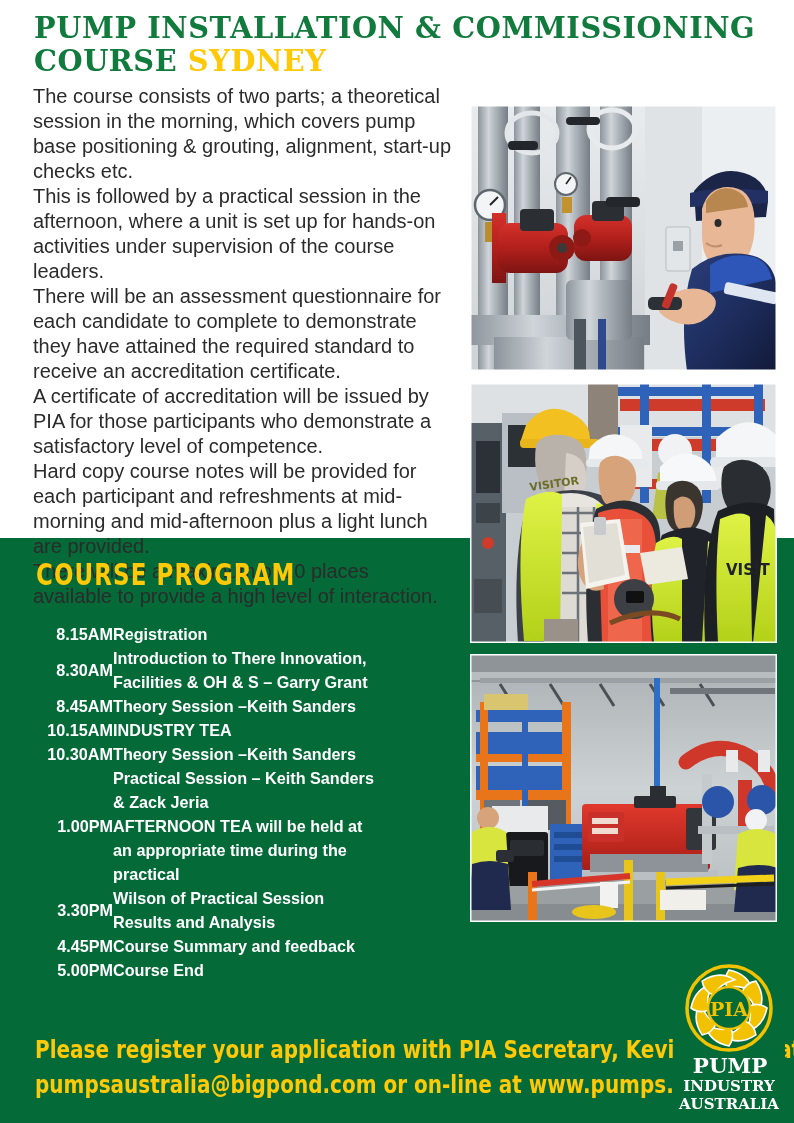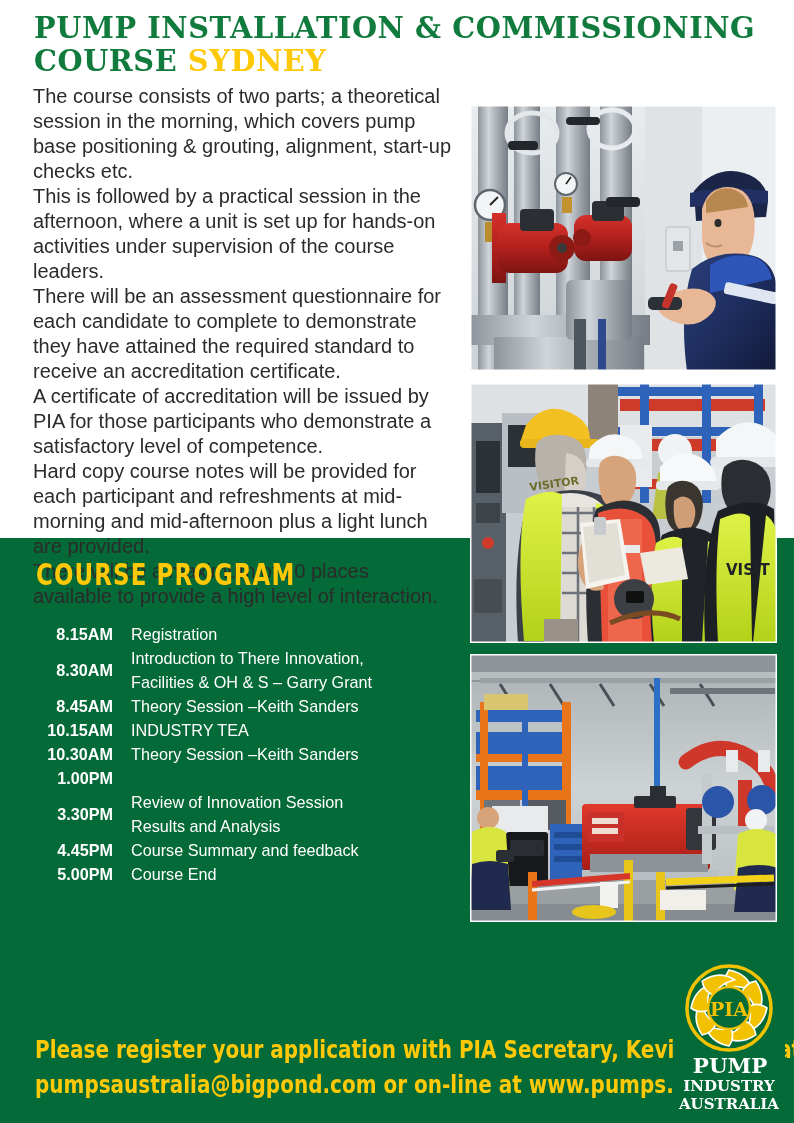--- a/index.html
+++ b/index.html
@@ -119,21 +119,21 @@
   .sched-time {
     width: 113px;
     flex: 0 0 113px;
     text-align: right;
     font-weight: bold;
     padding-right: 0px;
     white-space: nowrap;
   }
   .sched-desc {
     flex: 1 1 auto;
-    padding-left: 18px;
+    font-weight: bold;
   }
   .sched-desc .cont {
     display: block;
   }
 
   
   .register {
     position: absolute;
     left: 35px;
     top: 1032px;
@@ -473,24 +473,25 @@
     <div class="sched-row">
       <div class="sched-time">10.15AM</div>
       <div class="sched-desc"><span>INDUSTRY TEA</span></div>
     </div>
     <div class="sched-row">
       <div class="sched-time">10.30AM</div>
       <div class="sched-desc"><span>Theory Session –Keith Sanders</span></div>
     </div>
     <div class="sched-row">
       <div class="sched-time">1.00PM</div>
+      <div class="sched-desc"><span>Practical Session – Keith Sanders</span><span class="cont">&amp; Zack Jeria</span><span class="cont">AFTERNOON TEA will be held at</span><span class="cont">an appropriate time during the</span><span class="cont">practical</span></div>
     </div>
     <div class="sched-row">
       <div class="sched-time">3.30PM</div>
-      <div class="sched-desc"><span>Review of Innovation Session</span><span class="cont">Results and Analysis</span></div>
+      <div class="sched-desc"><span>Wilson of Practical Session</span><span class="cont">Results and Analysis</span></div>
     </div>
     <div class="sched-row">
       <div class="sched-time">4.45PM</div>
       <div class="sched-desc"><span>Course Summary and feedback</span></div>
     </div>
     <div class="sched-row">
       <div class="sched-time">5.00PM</div>
       <div class="sched-desc"><span>Course End</span></div>
     </div>
   </div>

